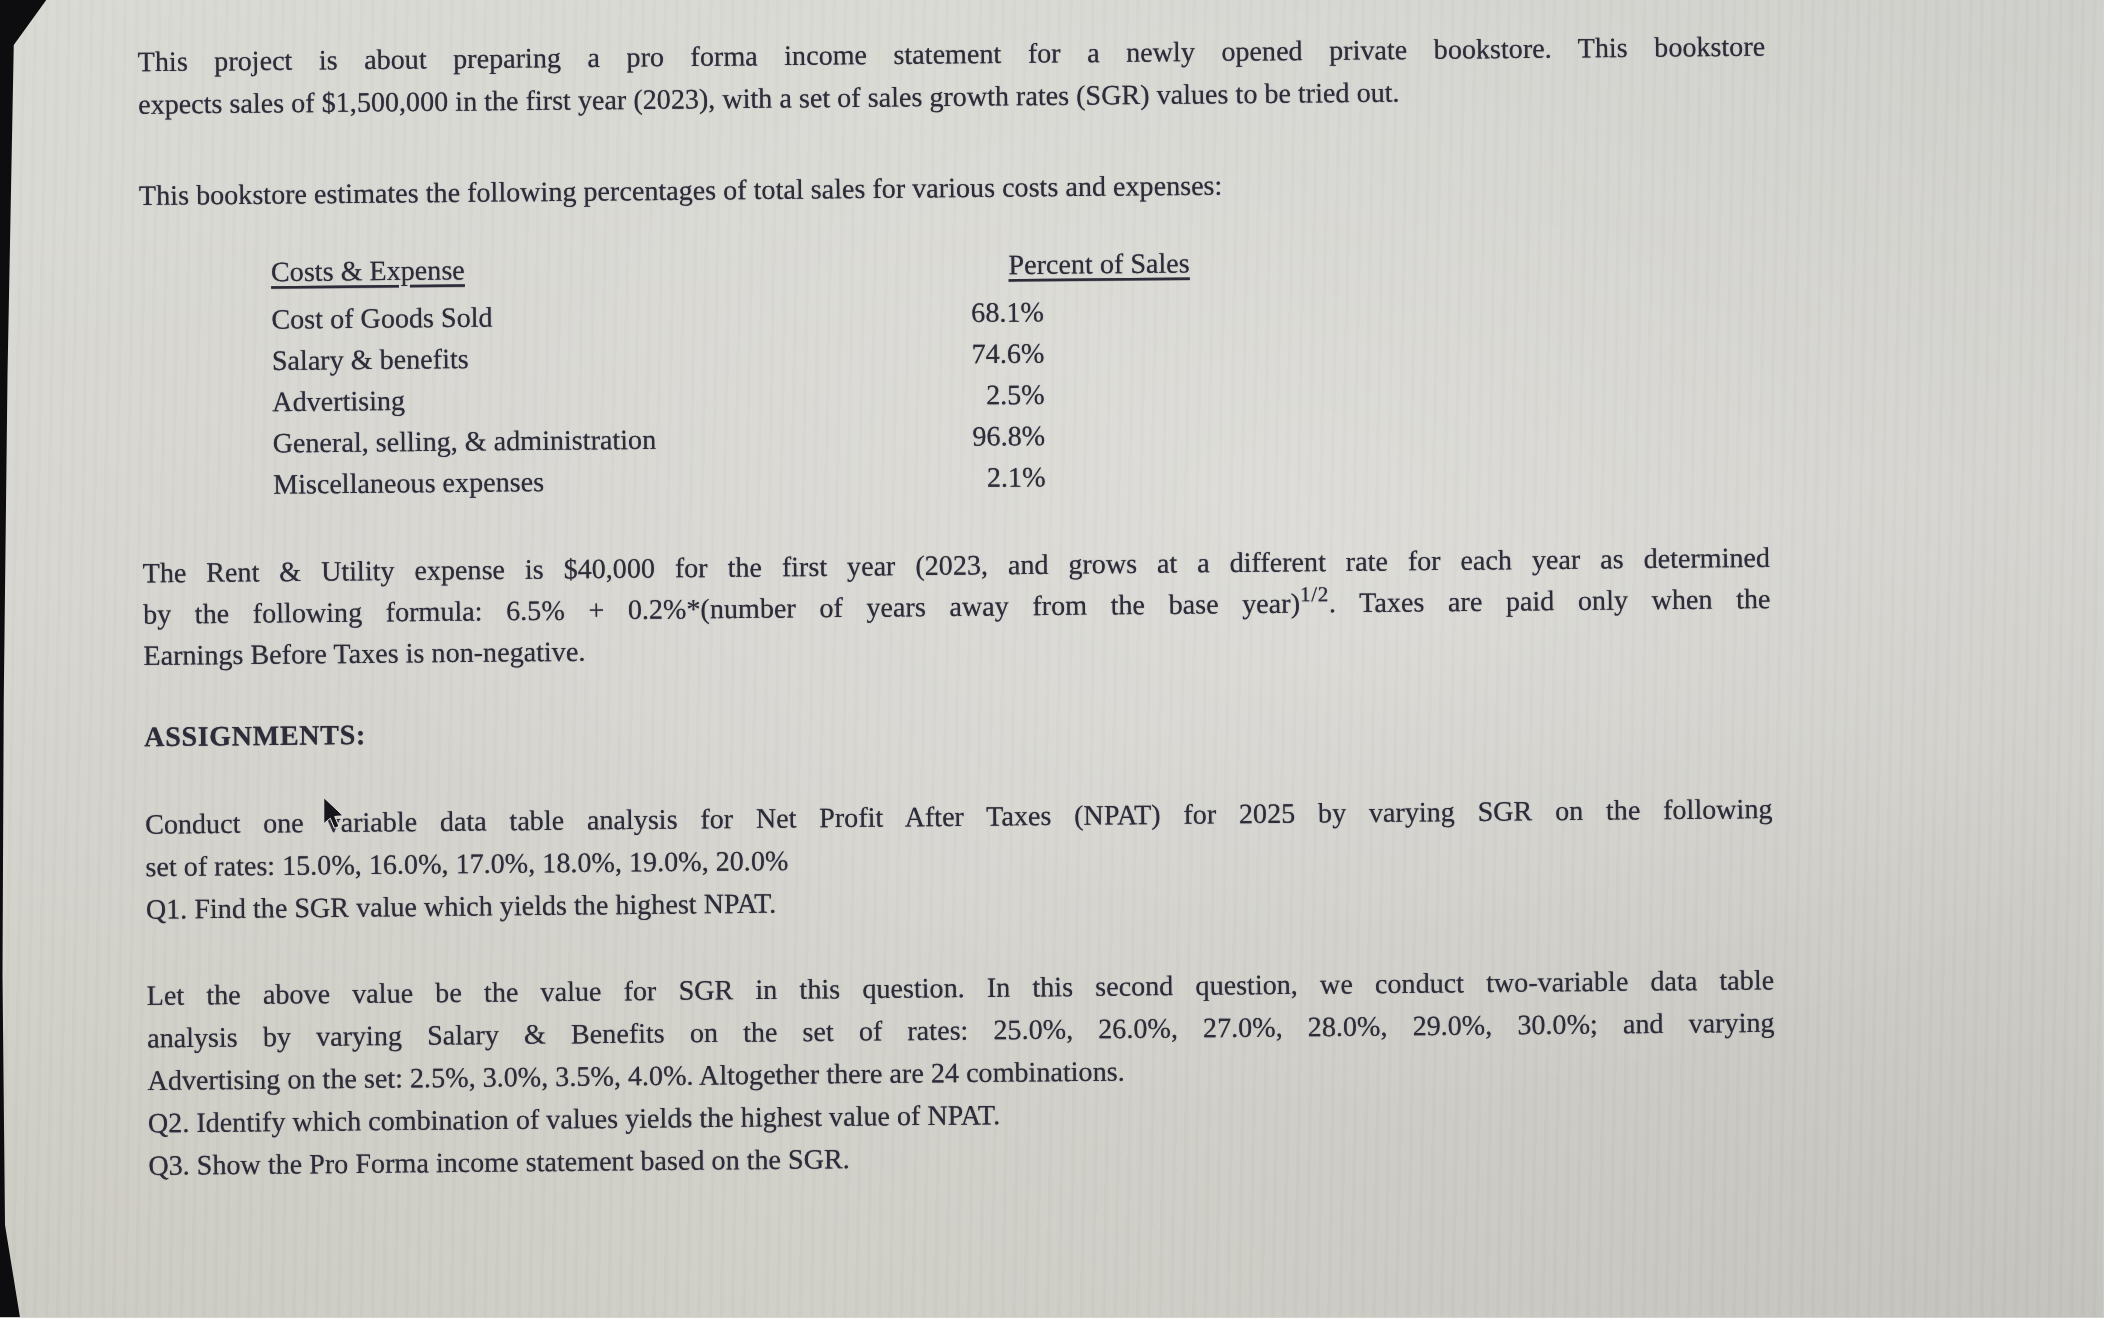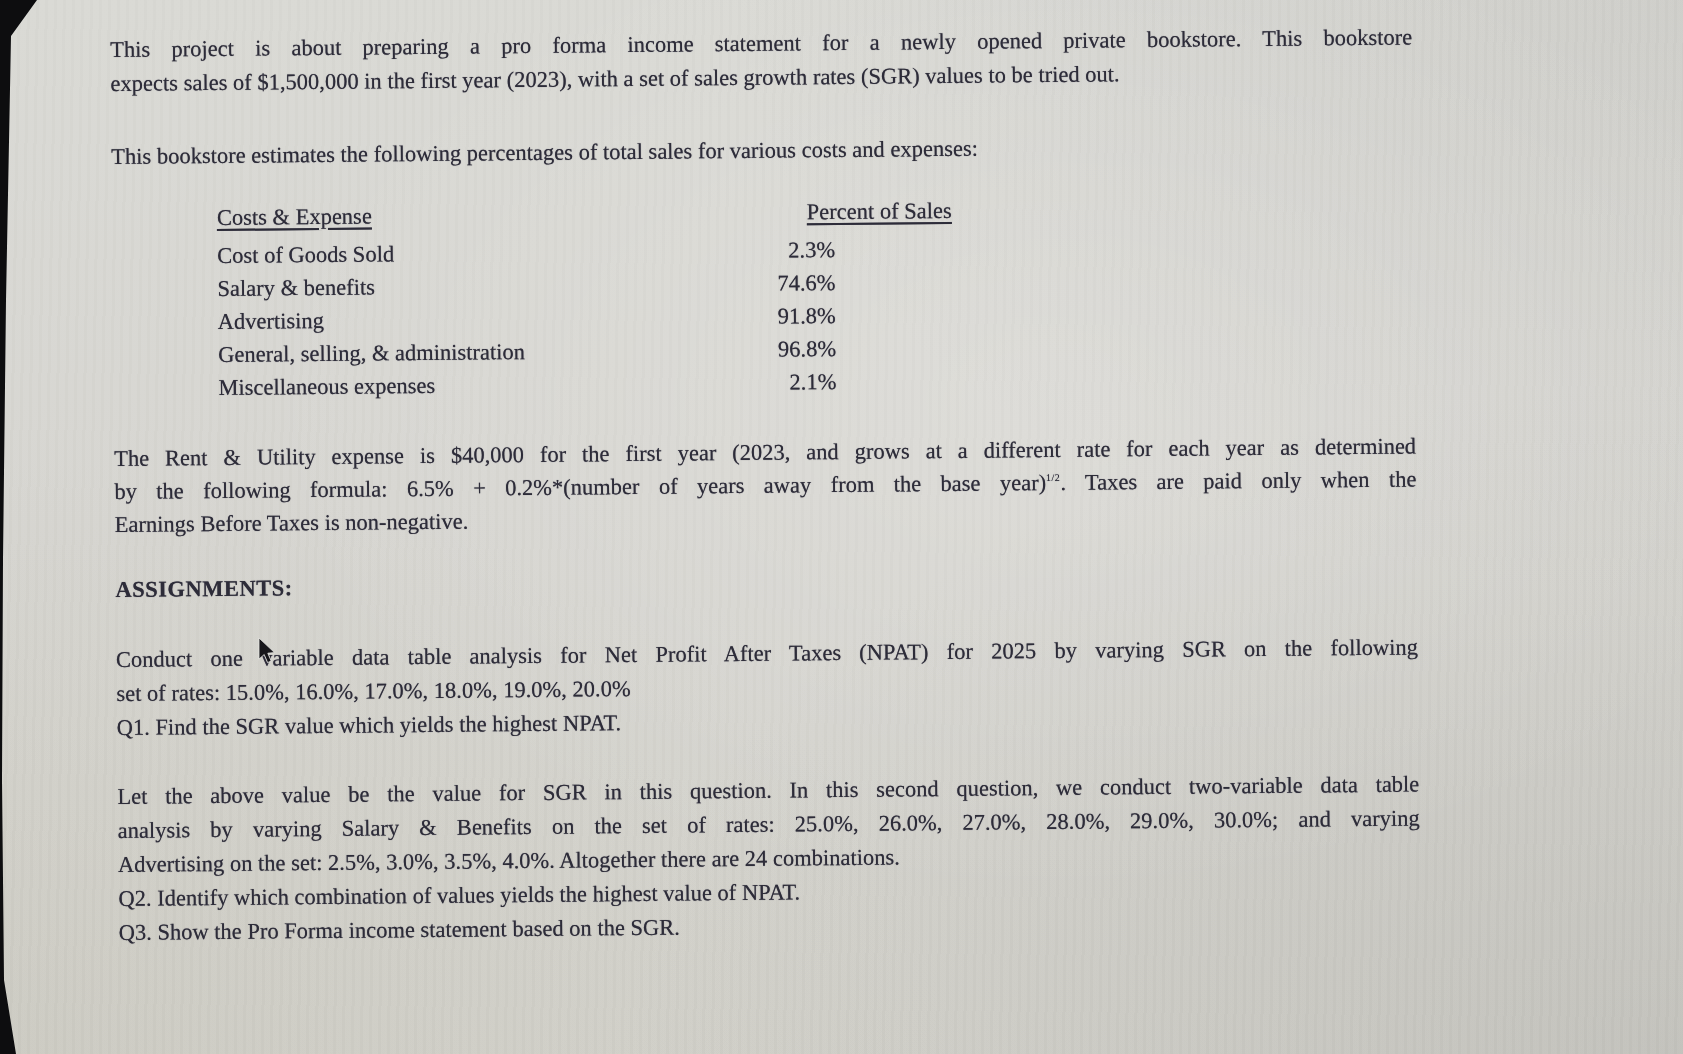--- a/index.html
+++ b/index.html
@@ -75,21 +75,21 @@
     text-underline-offset: 4px;
     text-decoration-thickness: 1.5px;
   }
   .t-row { display: flex; line-height: 33px; }
   .t-row .c1 { width: 520px; }
   .t-row .c2 { width: 98px; text-align: right; }
 
   .p-rent { margin-top: 37px; }
   .p-rent .line { line-height: 33px; min-height: 33px; }
   sup.half {
-    font-size: 10px;
+    font-size: 17px;
     line-height: 0;
     vertical-align: 9px;
     letter-spacing: 0.5px;
   }
 
   .assignments {
     margin-top: 32px;
     font-weight: 700;
     letter-spacing: 0.5px;
   }
@@ -123,29 +123,29 @@
       <div class="line">This bookstore estimates the following percentages of total sales for various costs and expenses:</div>
     </div>
 
     <div class="cost-table">
       <div class="t-head">
         <div class="h1"><span>Costs &amp; Expense</span></div>
         <div class="h2"><span>Percent of Sales</span></div>
       </div>
       <div class="t-row">
         <div class="c1">Cost of Goods Sold</div>
-        <div class="c2">2.3%</div>
+        <div class="c2">68.1%</div>
       </div>
       <div class="t-row">
         <div class="c1">Salary &amp; benefits</div>
         <div class="c2">74.6%</div>
       </div>
       <div class="t-row">
         <div class="c1">Advertising</div>
-        <div class="c2">91.8%</div>
+        <div class="c2">2.5%</div>
       </div>
       <div class="t-row">
         <div class="c1">General, selling, &amp; administration</div>
         <div class="c2">96.8%</div>
       </div>
       <div class="t-row">
         <div class="c1">Miscellaneous expenses</div>
         <div class="c2">2.1%</div>
       </div>
     </div>

